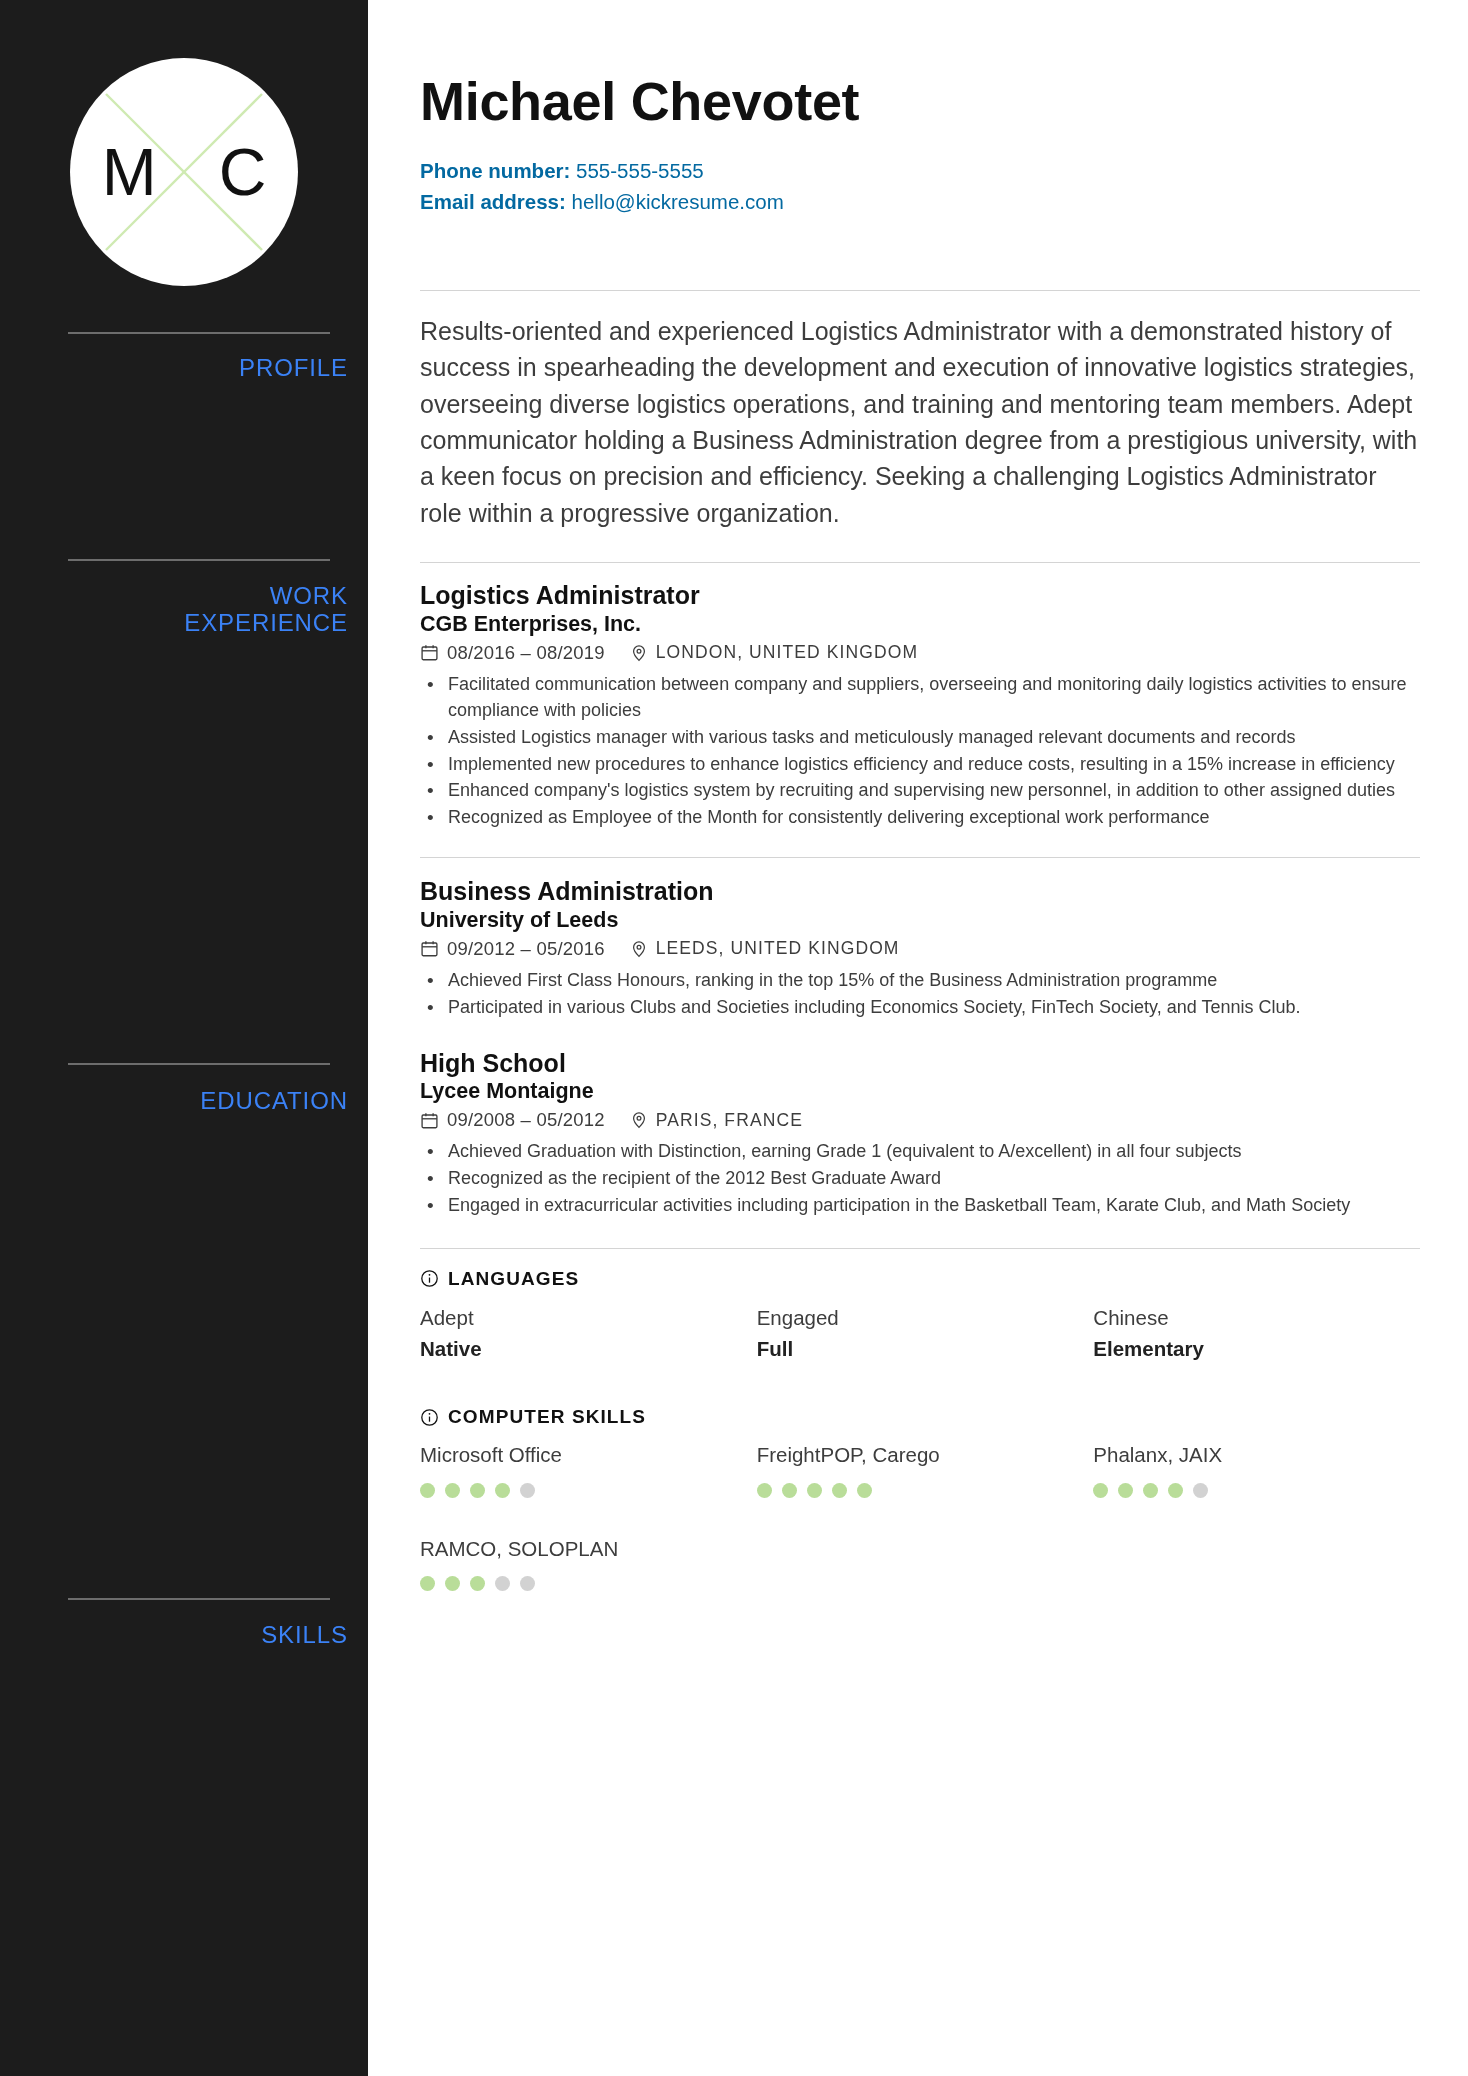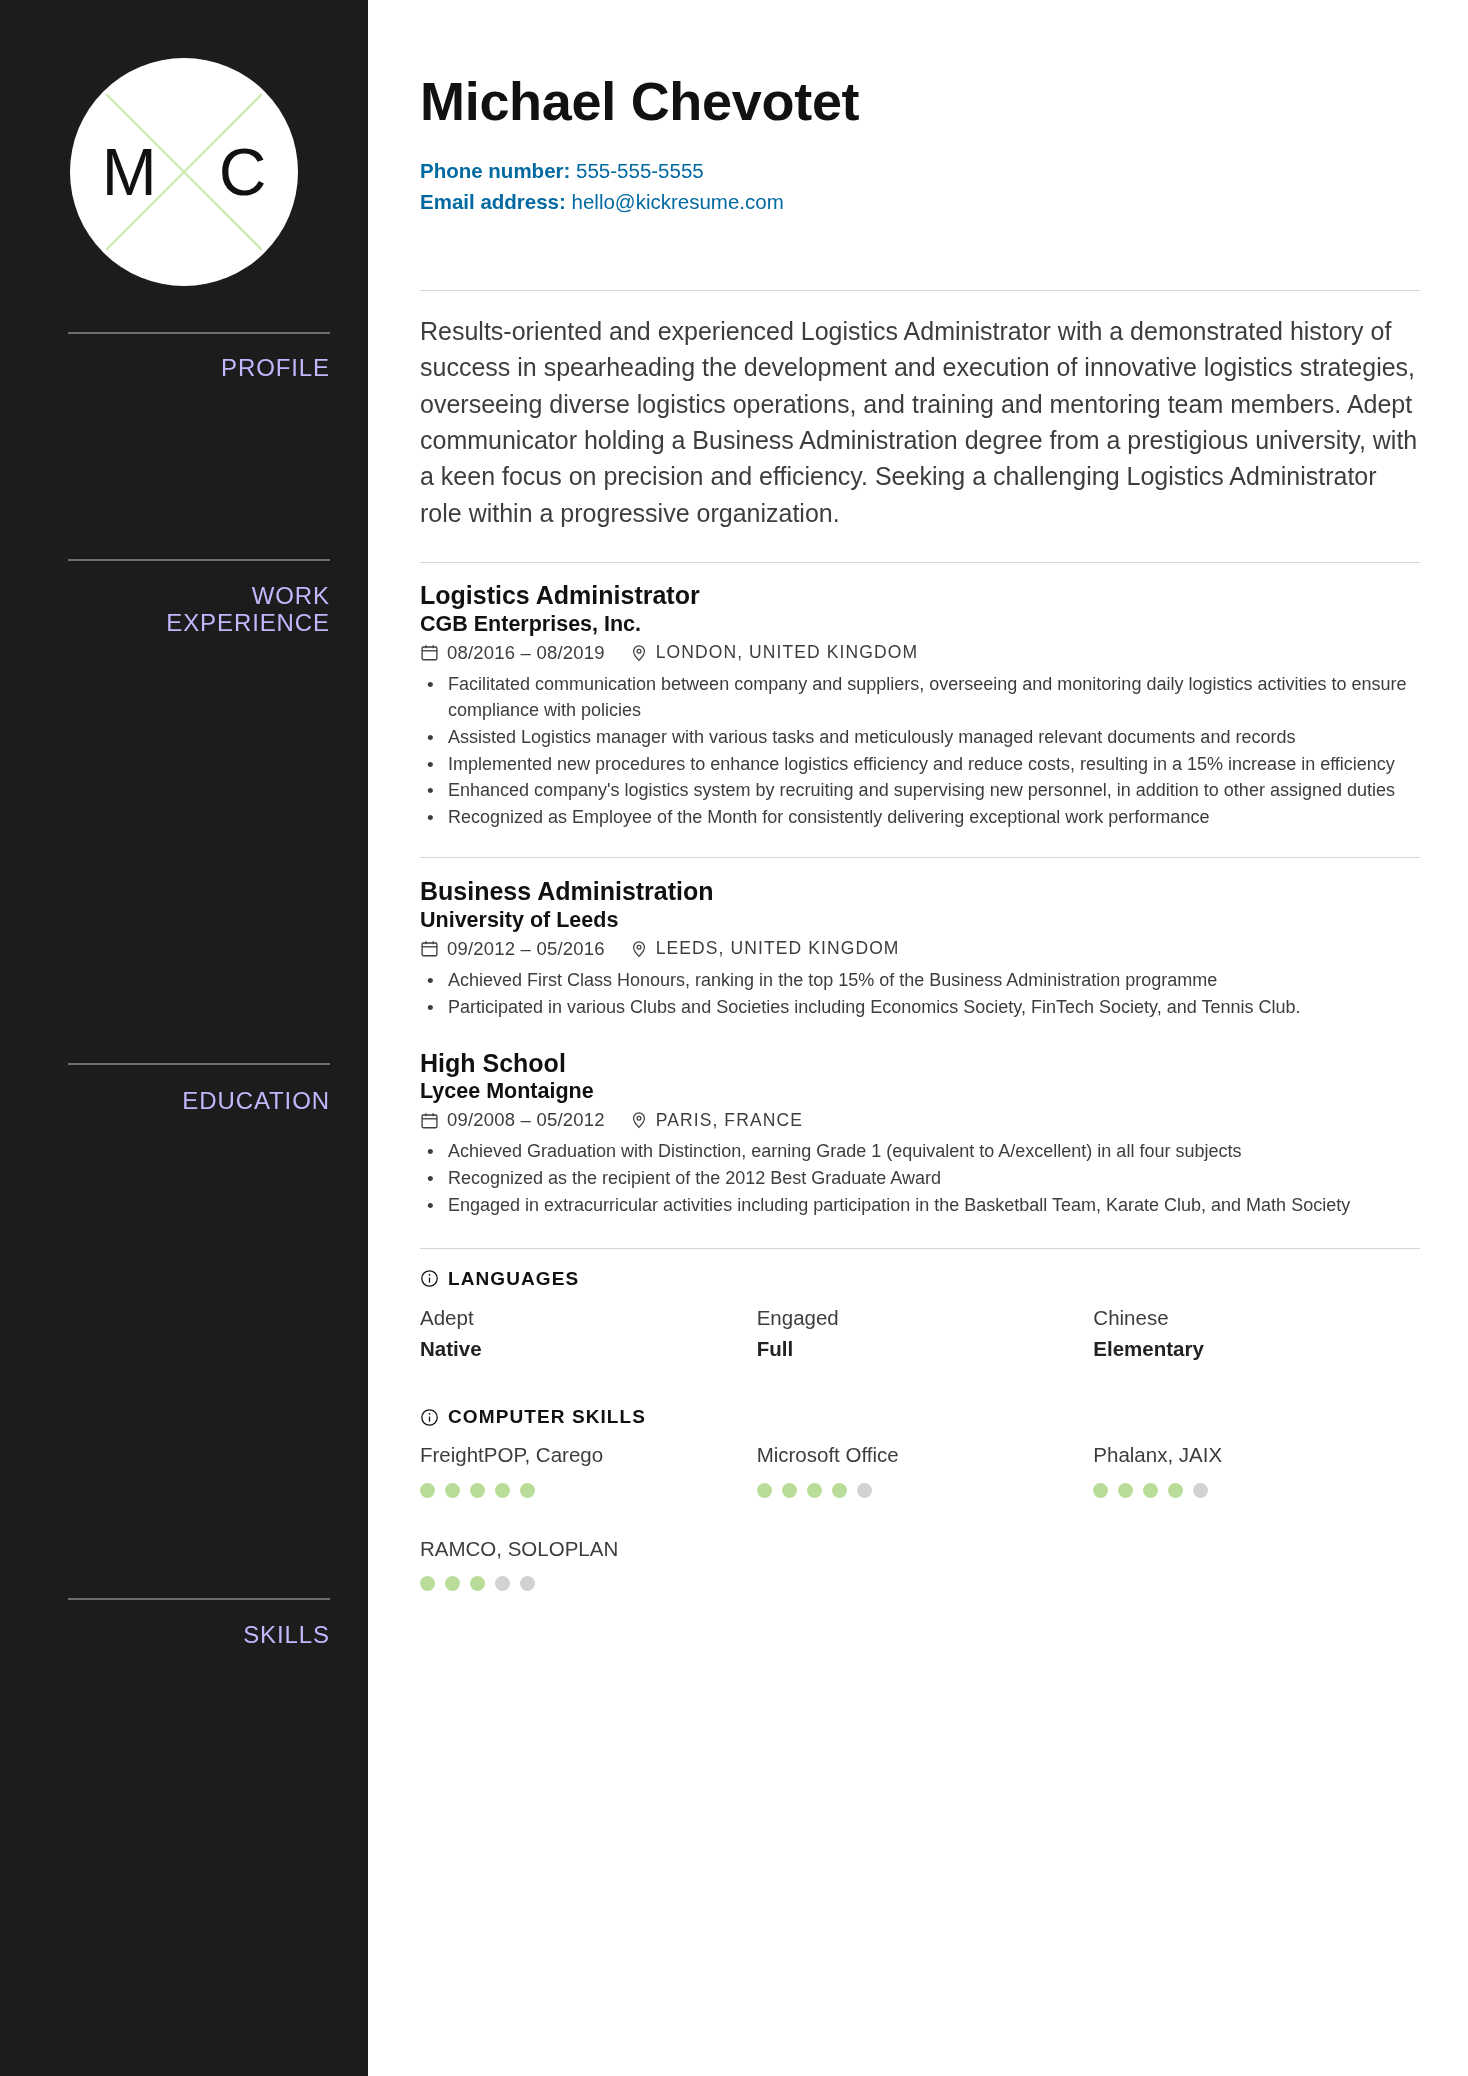--- a/index.html
+++ b/index.html
@@ -57,23 +57,23 @@
     gap: 62px;
     font-size: 66px;
     font-weight: 400;
     color: #111111;
     letter-spacing: 0;
     line-height: 1;
   }
 
   .side-label {
     position: absolute;
-    right: 38px;
+    right: 20px;
     text-align: right;
-    color: #c4b5fd;
+    color: #3b82f6;
     font-size: 24px;
     font-weight: 500;
     letter-spacing: 0.9px;
     line-height: 1.12;
     text-transform: uppercase;
   }
 
   .side-rule {
     position: absolute;
     left: 68px;
@@ -415,37 +415,37 @@
             <circle cx="10" cy="10" r="8.1"></circle>
             <line x1="10" y1="9" x2="10" y2="14.4"></line>
             <circle cx="10" cy="6.1" r="0.95" fill="#111111" stroke="none"></circle>
           </svg>
         </span>
         <span>COMPUTER SKILLS</span>
       </div>
 
       <div class="skill-grid">
         <div>
+          <div class="skill-name">Microsoft Office</div>
+          <div class="dots">
+            <span class="dot on"></span>
+            <span class="dot on"></span>
+            <span class="dot on"></span>
+            <span class="dot on"></span>
+            <span class="dot"></span>
+          </div>
+        </div>
+        <div>
           <div class="skill-name">FreightPOP, Carego</div>
           <div class="dots">
             <span class="dot on"></span>
             <span class="dot on"></span>
             <span class="dot on"></span>
             <span class="dot on"></span>
             <span class="dot on"></span>
-          </div>
-        </div>
-        <div>
-          <div class="skill-name">Microsoft Office</div>
-          <div class="dots">
-            <span class="dot on"></span>
-            <span class="dot on"></span>
-            <span class="dot on"></span>
-            <span class="dot on"></span>
-            <span class="dot"></span>
           </div>
         </div>
         <div>
           <div class="skill-name">Phalanx, JAIX</div>
           <div class="dots">
             <span class="dot on"></span>
             <span class="dot on"></span>
             <span class="dot on"></span>
             <span class="dot on"></span>
             <span class="dot"></span>

